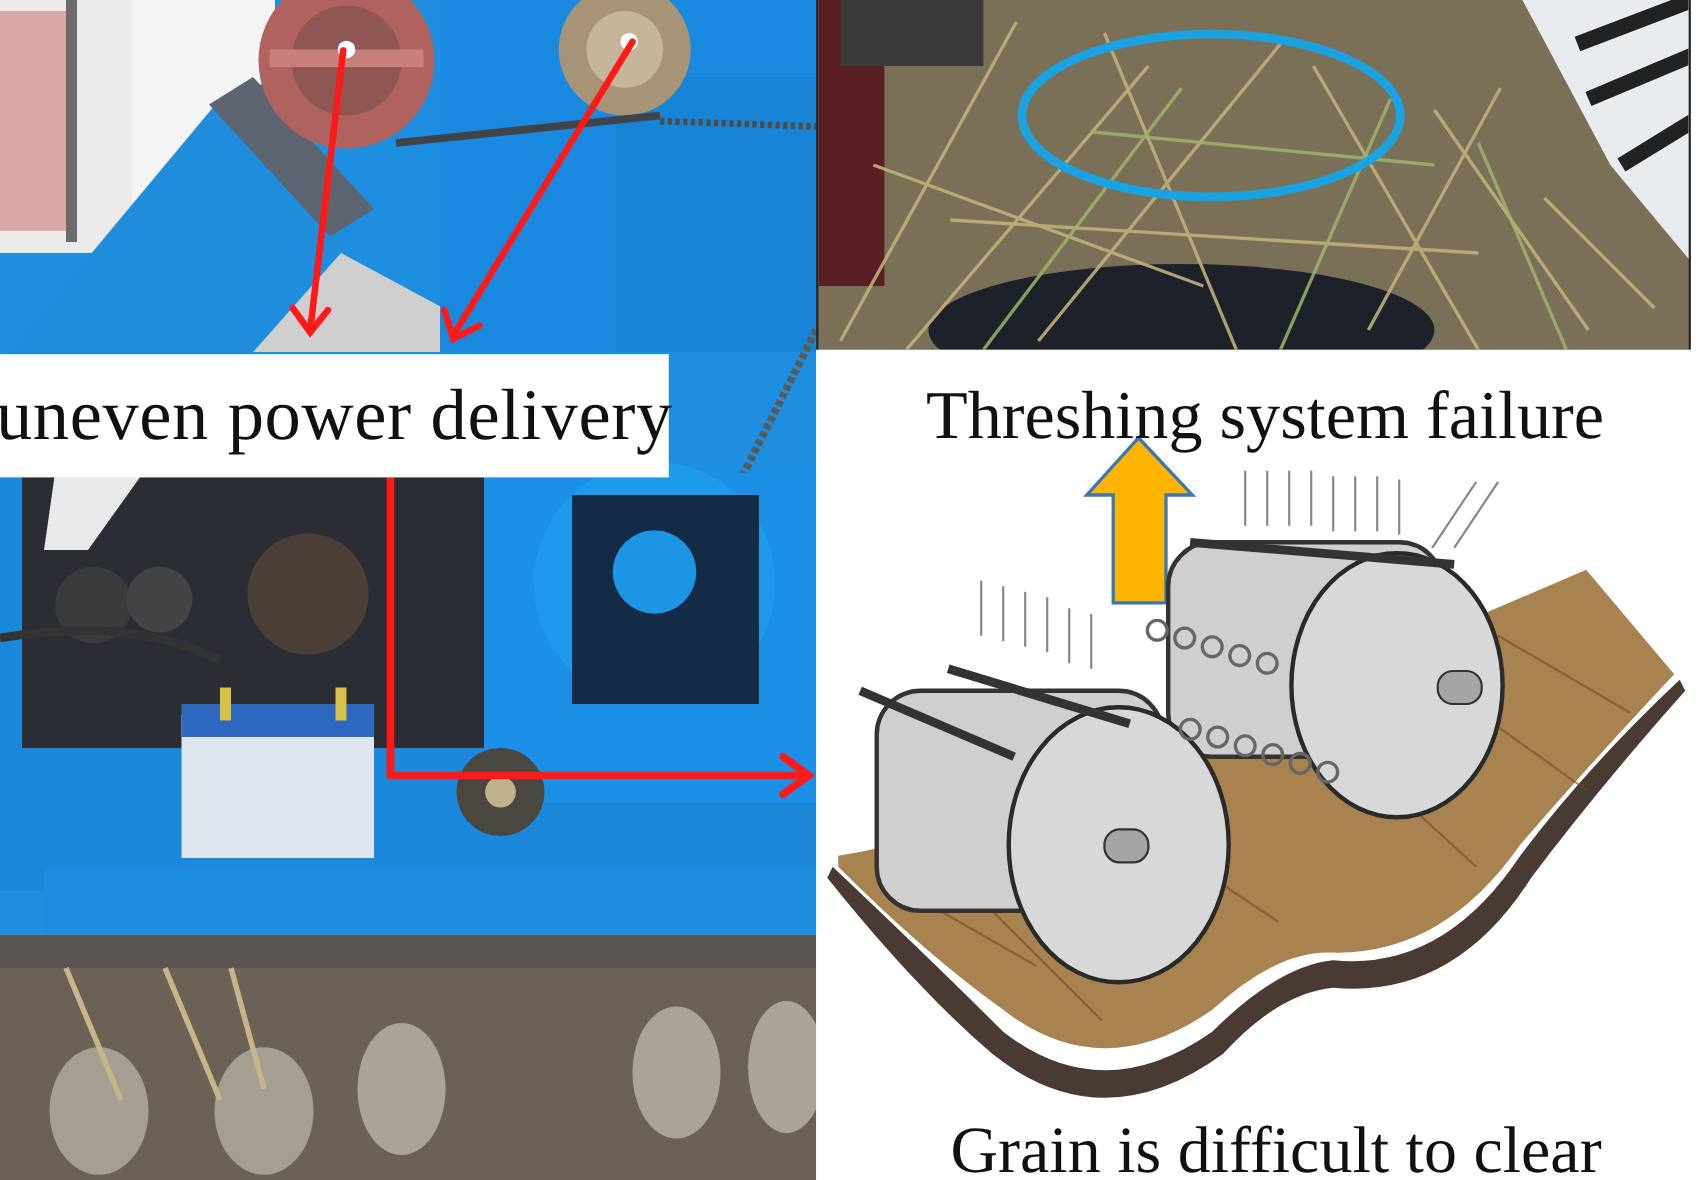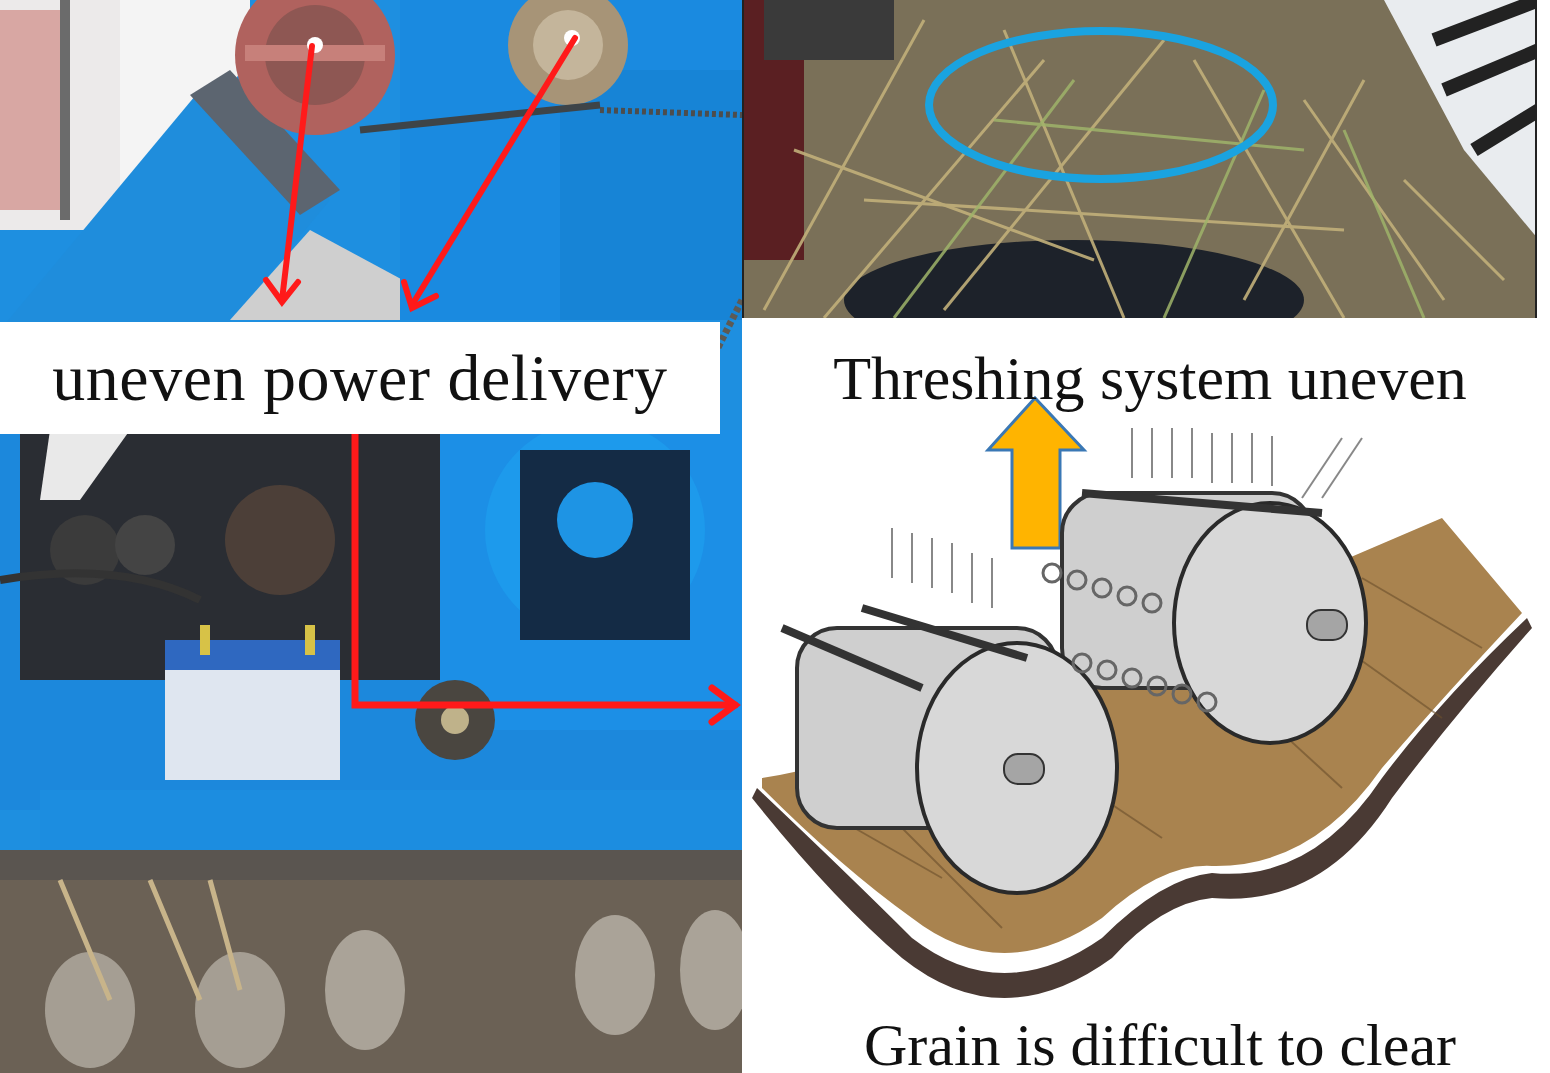--- a/index.html
+++ b/index.html
@@ -12,21 +12,21 @@
   #right-bottom { left: 742px; top: 318px; width: 808px; height: 755px; background: #ffffff; }
 
   svg { display: block; }
 
   .label-box {
     position: absolute; background: #ffffff;
     display: flex; align-items: center; justify-content: center;
     color: #111; white-space: nowrap;
   }
   #label-uneven {
-    left: 0; top: 322px; width: 720px; height: 112px;
+    left: 0; top: 322px; width: 608px; height: 112px;
     font-size: 66px; letter-spacing: 0.5px;
   }
   #label-threshing {
     left: 770px; top: 338px; width: 760px; height: 80px;
     font-size: 62px; background: transparent;
   }
   #label-grain {
     left: 780px; top: 1010px; width: 760px; height: 70px;
     font-size: 60px; background: transparent;
   }
@@ -205,14 +205,14 @@
       <circle cx="340" cy="345" r="9"></circle>
         <circle cx="365" cy="352" r="9"></circle>
         <circle cx="390" cy="360" r="9"></circle>
       <circle cx="415" cy="368" r="9"></circle>
         <circle cx="440" cy="376" r="9"></circle>
         <circle cx="465" cy="384" r="9"></circle>
     </g>
   </svg>
 </div>
 
-<div id="label-threshing" class="label-box">Threshing system uneven</div>
+<div id="label-threshing" class="label-box">Threshing system failure</div>
 <div id="label-grain" class="label-box">Grain is difficult to clear</div>
 
 </body></html>

